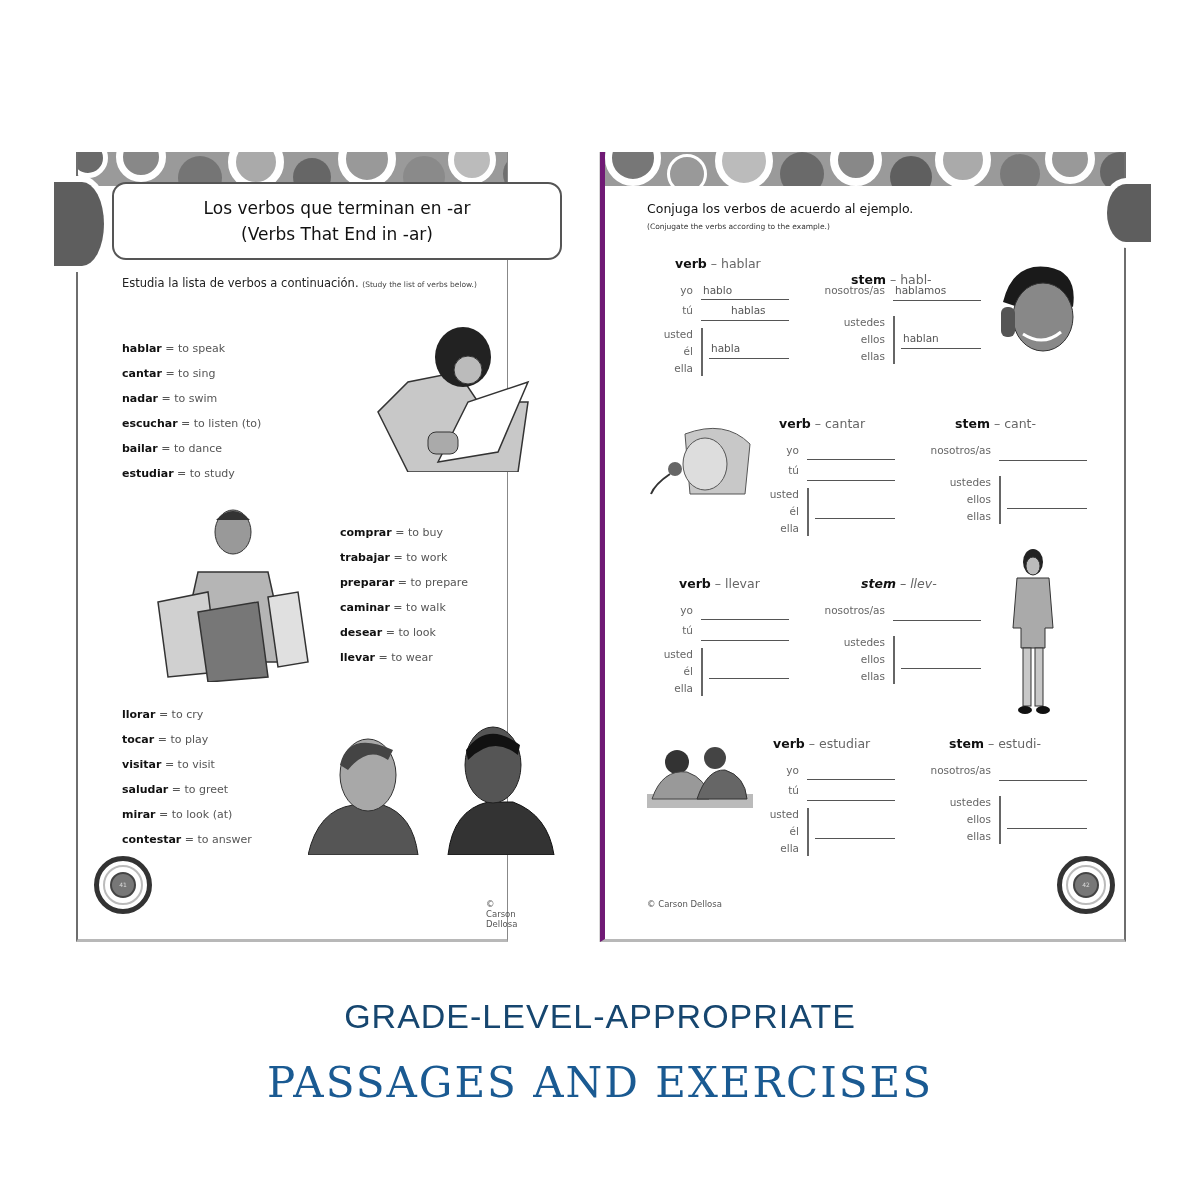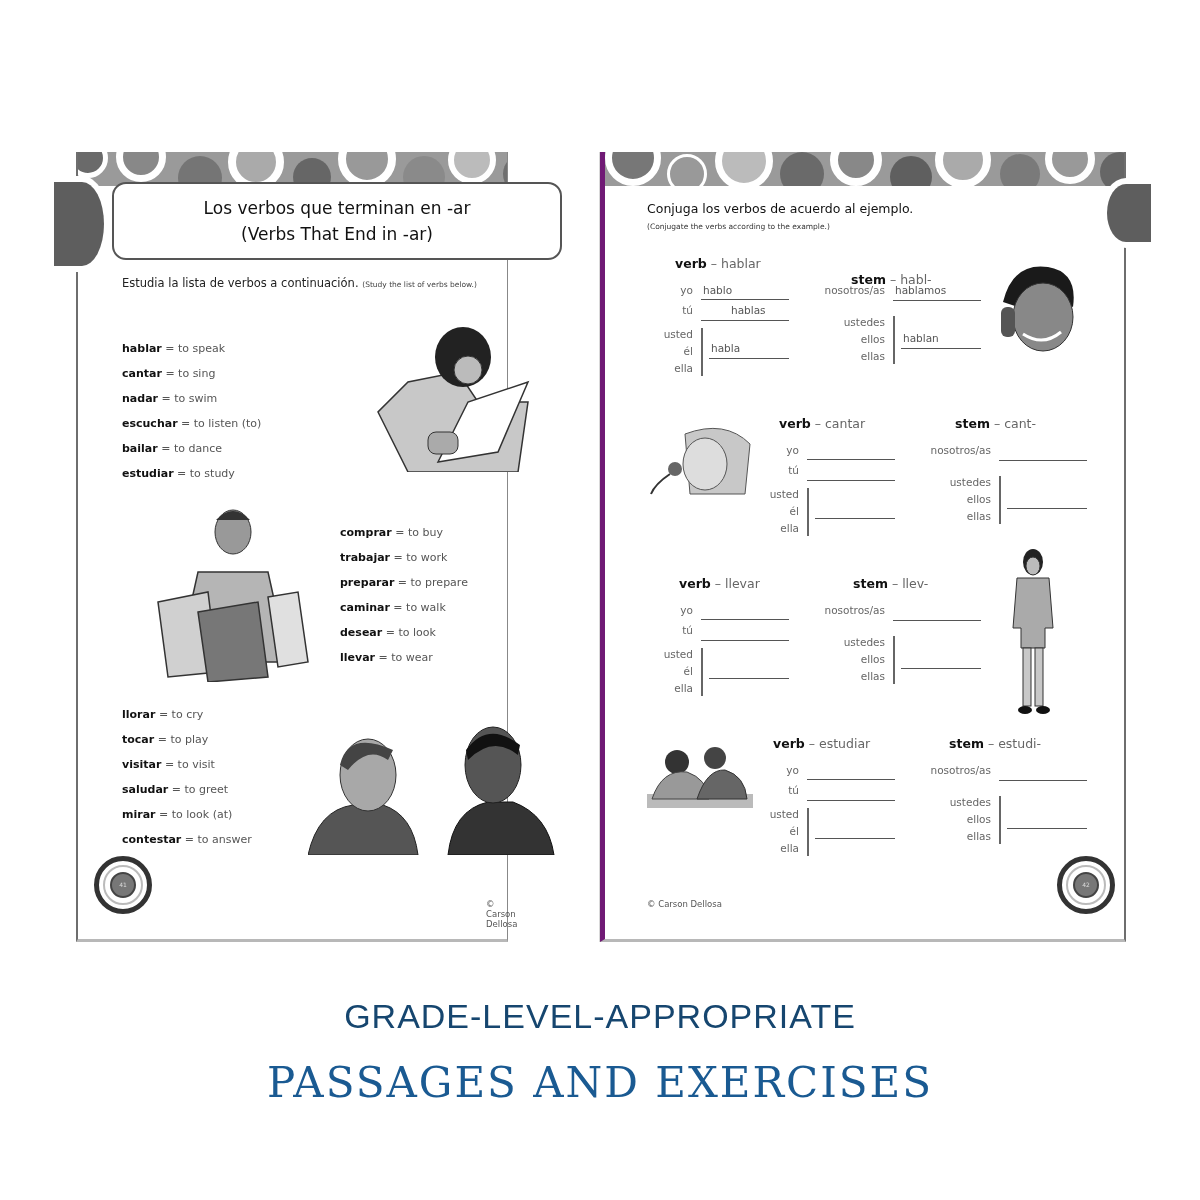--- a/index.html
+++ b/index.html
@@ -245,21 +245,21 @@
     </div>
     <svg class="illus" style="left:40px;top:272px;" width="110" height="76">
       <path d="M40,10 Q80,-5 105,20 L100,70 L45,70 Z" fill="#c8c8c8" stroke="#555"></path>
       <ellipse cx="60" cy="40" rx="22" ry="26" fill="#ddd" stroke="#555"></ellipse>
       <circle cx="30" cy="45" r="7" fill="#666"></circle>
       <path d="M25,50 Q10,60 6,70" stroke="#333" stroke-width="2" fill="none"></path>
     </svg>
 
     <div class="block" style="left:40px;top:424px;">
       <div class="vh" style="left:34px;top:0;"><b>verb</b><span> – </span><span>llevar</span></div>
-      <div class="vh" style="left:208px;top:0;"><b>stem</b><span> – </span><span>llev-</span></div>
+      <div class="vh" style="left:216px;top:0;font-style:italic;"><b>stem</b><span> – </span><span>llev-</span></div>
       <div class="pron" style="left:0;top:28px;width:48px;">yo</div>
       <div class="line" style="left:56px;top:43px;width:88px;"></div>
       <div class="pron" style="left:0;top:48px;width:48px;">tú</div>
       <div class="line" style="left:56px;top:64px;width:88px;"></div>
       <div class="pron" style="left:0;top:70px;width:48px;line-height:17px;">
         <div>usted</div>
           <div>él</div>
           <div>ella</div>
       </div>
       <div class="bracket" style="left:56px;top:72px;height:48px;"></div>

